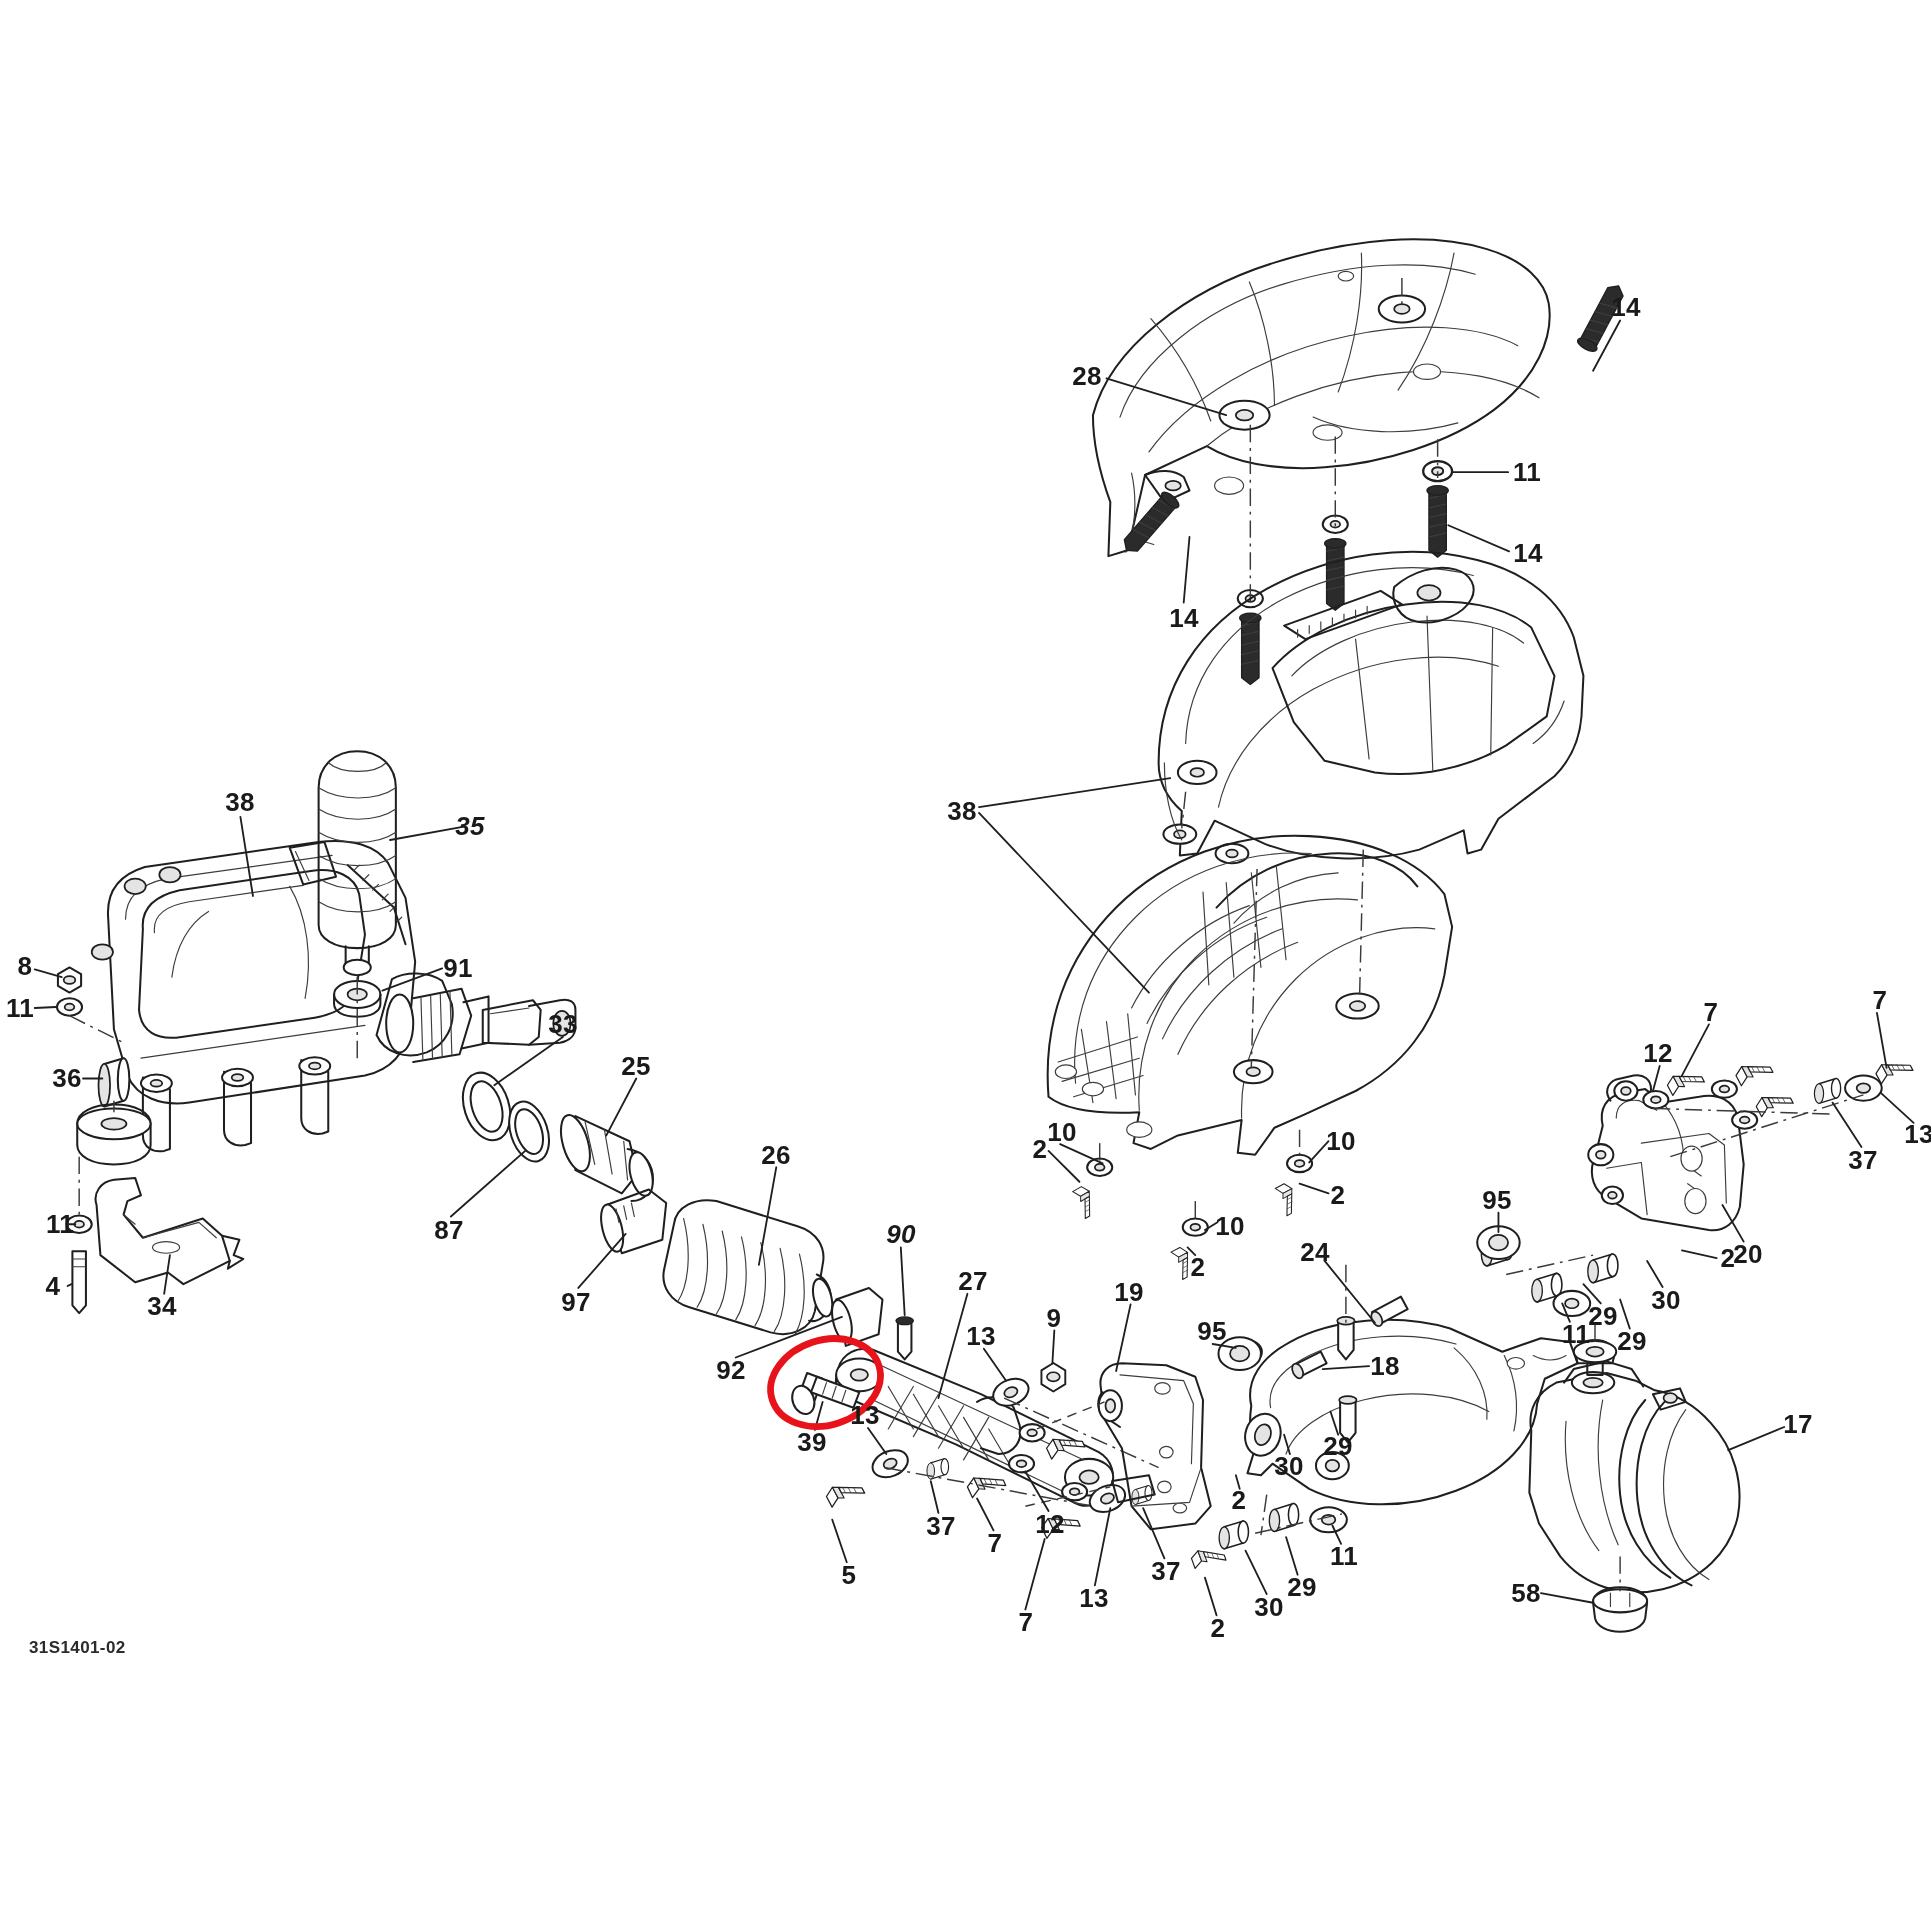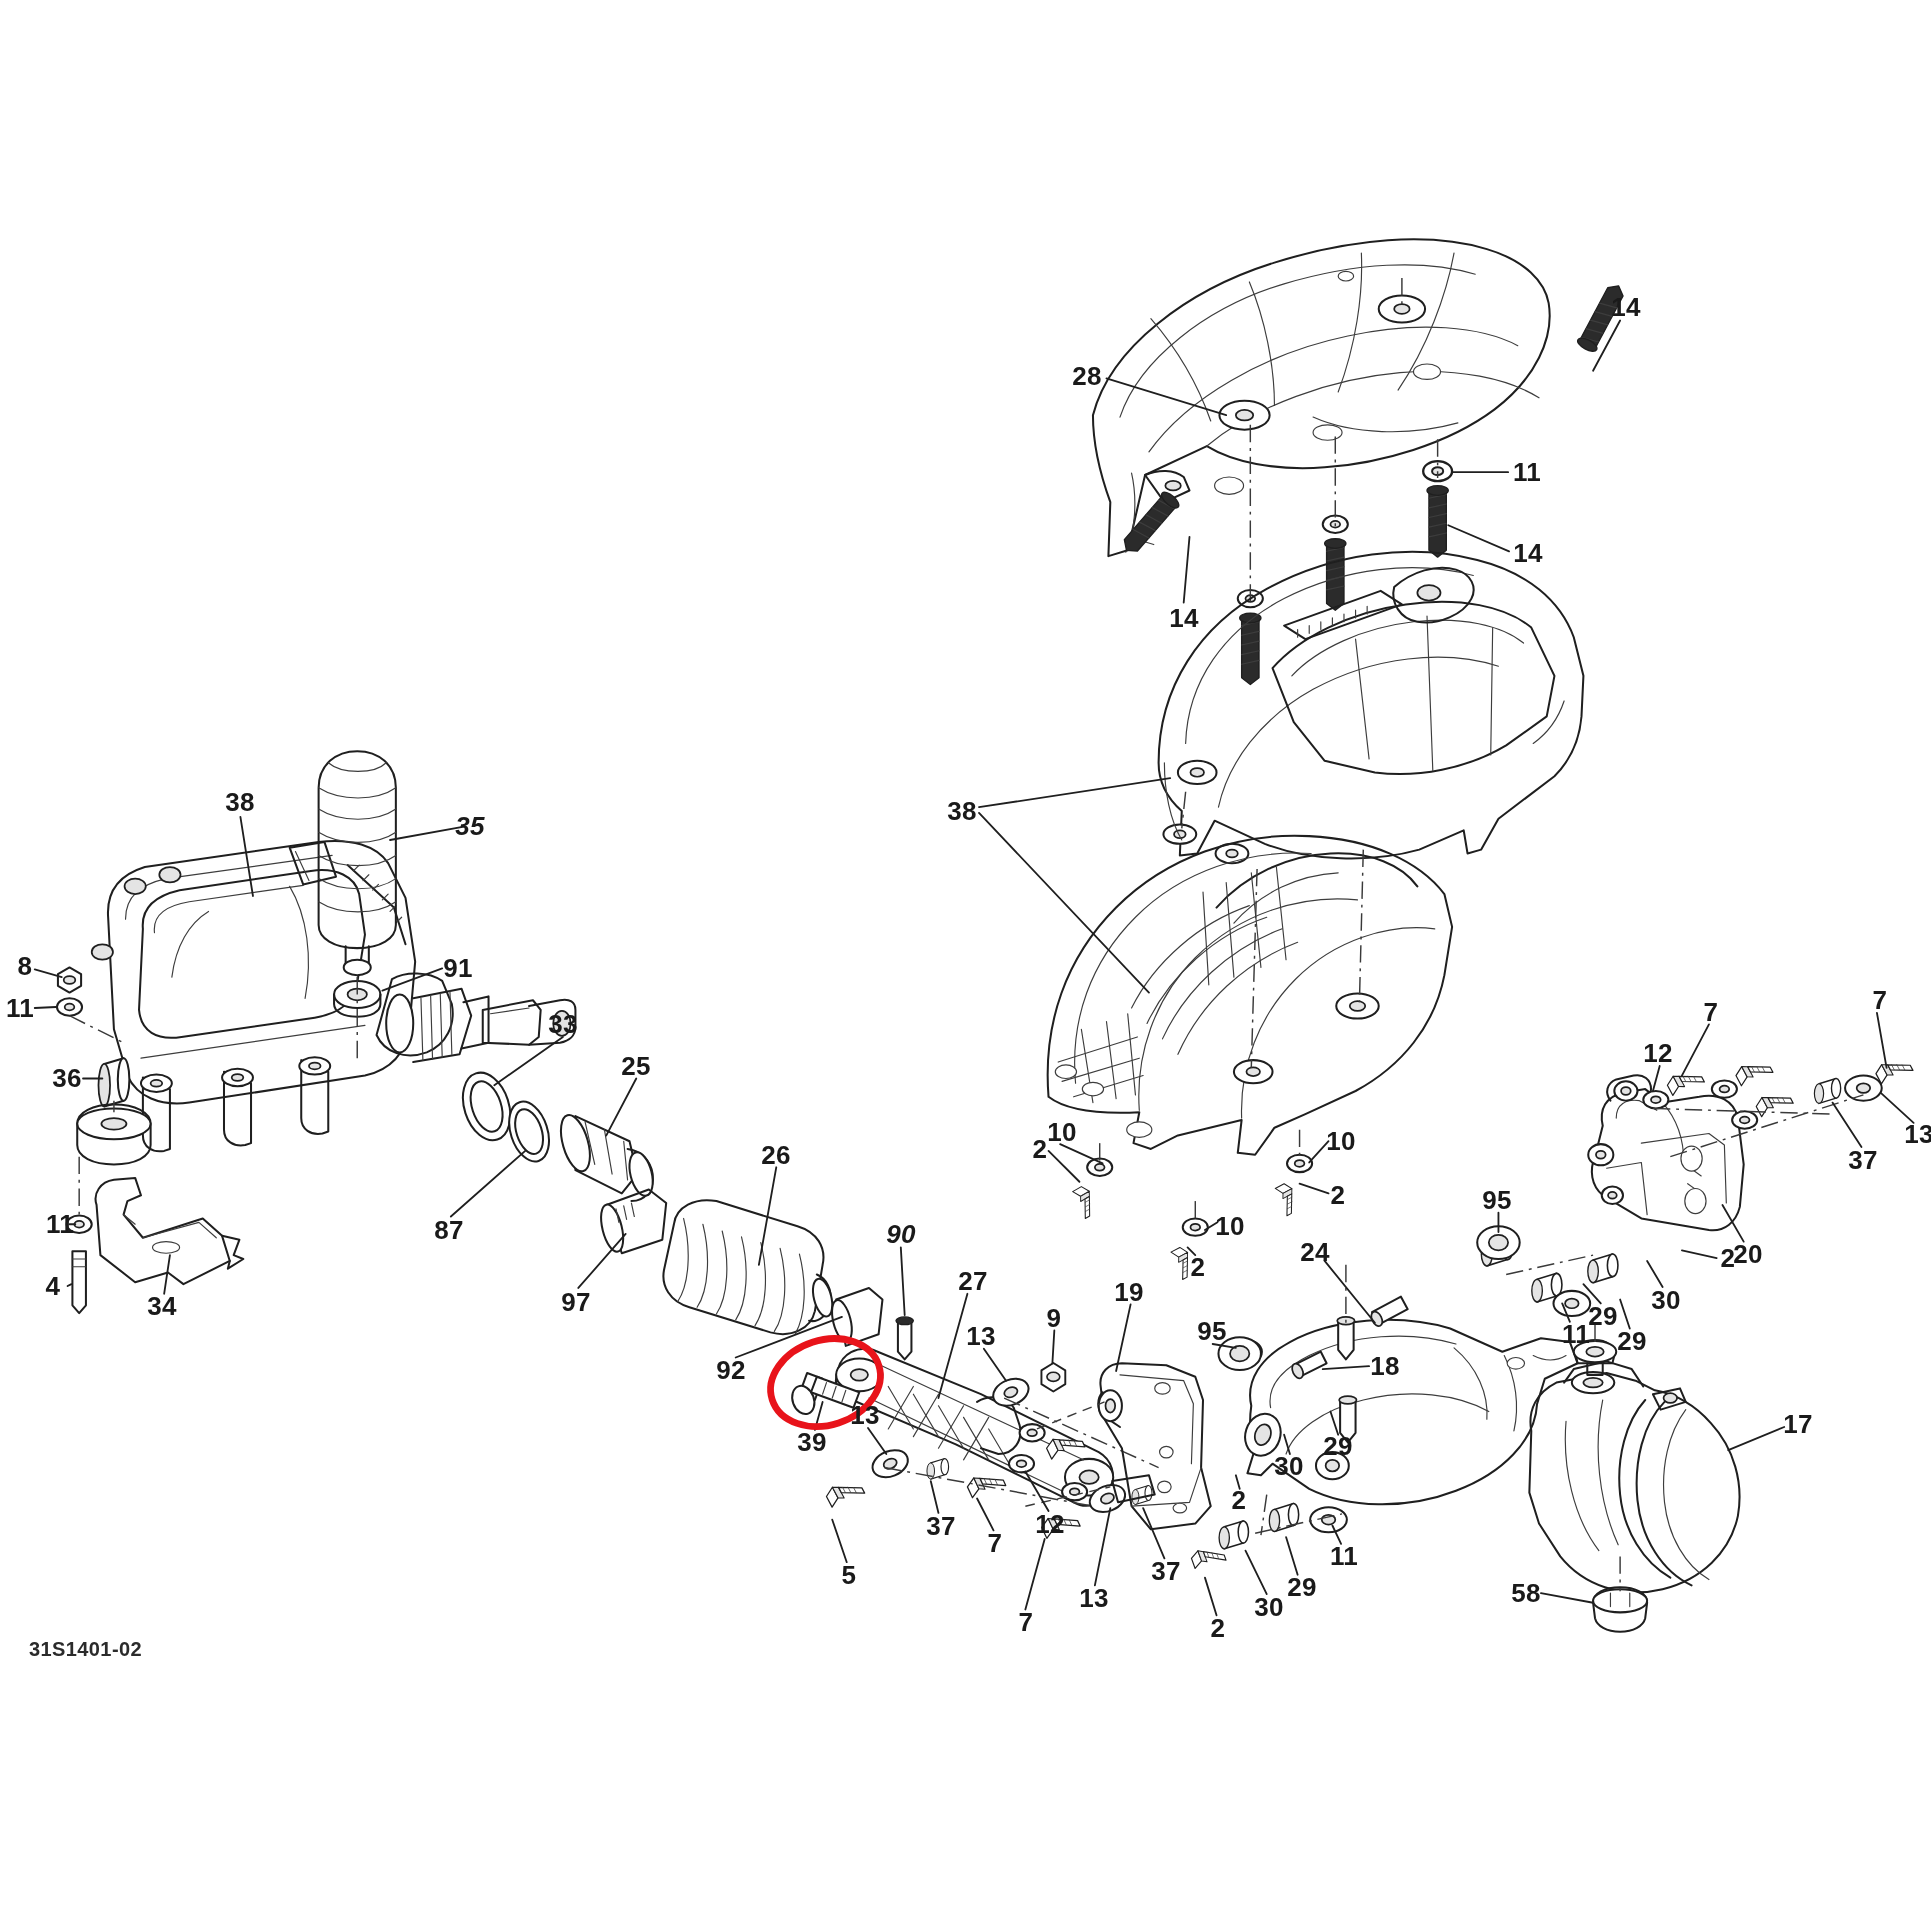--- a/index.html
+++ b/index.html
@@ -15,21 +15,21 @@
     color:#1a1a1a;
     line-height:1;
     white-space:nowrap;
     transform:translate(-50%,-50%);
     letter-spacing:0.3px;
   }
   #diagram-id{
     position:absolute;
     left:29px; top:1638px;
     font-family:"Liberation Sans",sans-serif;
-    font-size:20px;
+    font-size:17px;
     font-weight:700;
     color:#2b2b2b;
     letter-spacing:0.4px;
     white-space:nowrap;
   }
 </style>
 </head>
 <body>
 
 <div id="stage">

